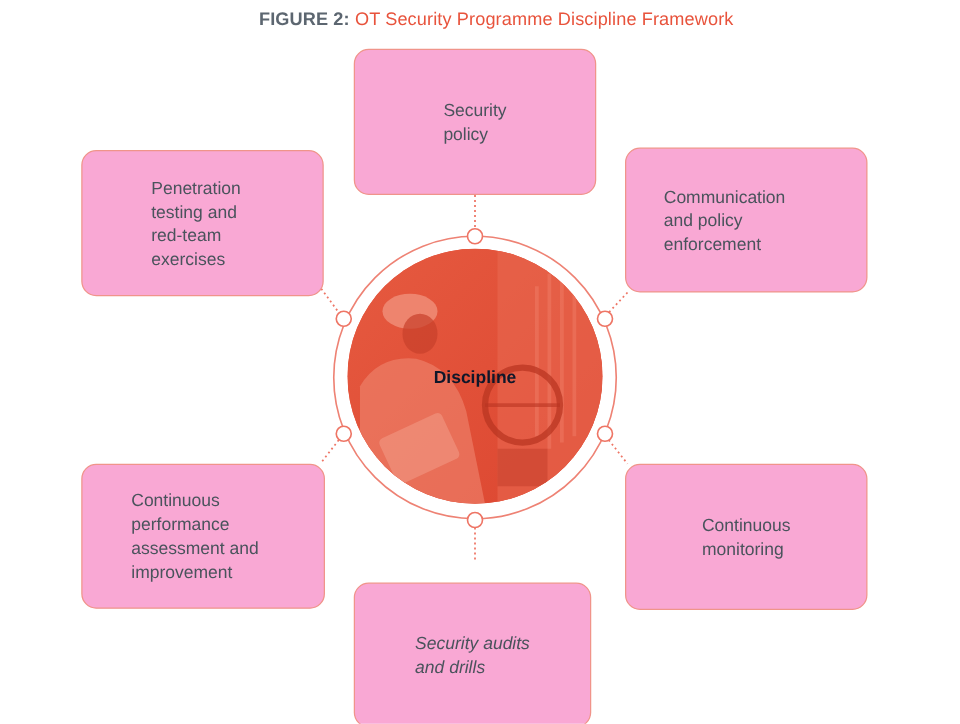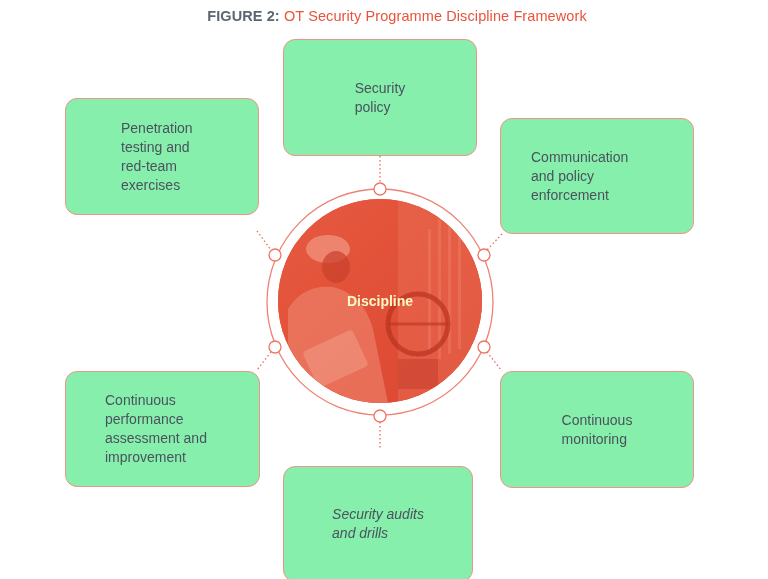--- a/index.html
+++ b/index.html
@@ -35,21 +35,21 @@
     svg.connectors {
       position: absolute;
       left: 0;
       top: 0;
     }
     .box {
       position: absolute;
       box-sizing: border-box;
       border: 1.3px solid #f0948a;
       border-radius: 12px;
-      background: #86efac;
+      background: #f9a8d4;
       display: flex;
       align-items: center;
       justify-content: center;
     }
     .box .label {
       color: #4a535c;
       font-size: 14px;
       line-height: 19px;
       white-space: pre-line;
       text-align: left;
@@ -70,21 +70,21 @@
     }
     .hub .hub-label {
       position: absolute;
       left: 0;
       top: 0;
       width: 100%;
       height: 100%;
       display: flex;
       align-items: center;
       justify-content: center;
-      color: #fef9c3;
+      color: #0f172a;
       font-weight: bold;
       font-size: 14px;
     }
   </style>
 </head>
 <body>
 
 <div class="title">
   <span class="prefix">FIGURE 2:</span>
   <span class="main">OT Security Programme Discipline Framework</span>
@@ -164,18 +164,18 @@
 and drills</span>
 </div>
 
 <div class="box" style="left:65px; top:371px; width:195px; height:116px; justify-content:flex-start; padding-left:39px;">
   <span class="label">Continuous
 performance
 assessment and
 improvement</span>
 </div>
 
-<div class="box" style="left:65px; top:98px; width:194px; height:117px; justify-content:flex-start; padding-left:55px;">
+<div class="box" style="left:65px; top:120px; width:194px; height:117px; justify-content:flex-start; padding-left:55px;">
   <span class="label">Penetration
 testing and
 red-team
 exercises</span>
 </div>
 
 </body></html>

